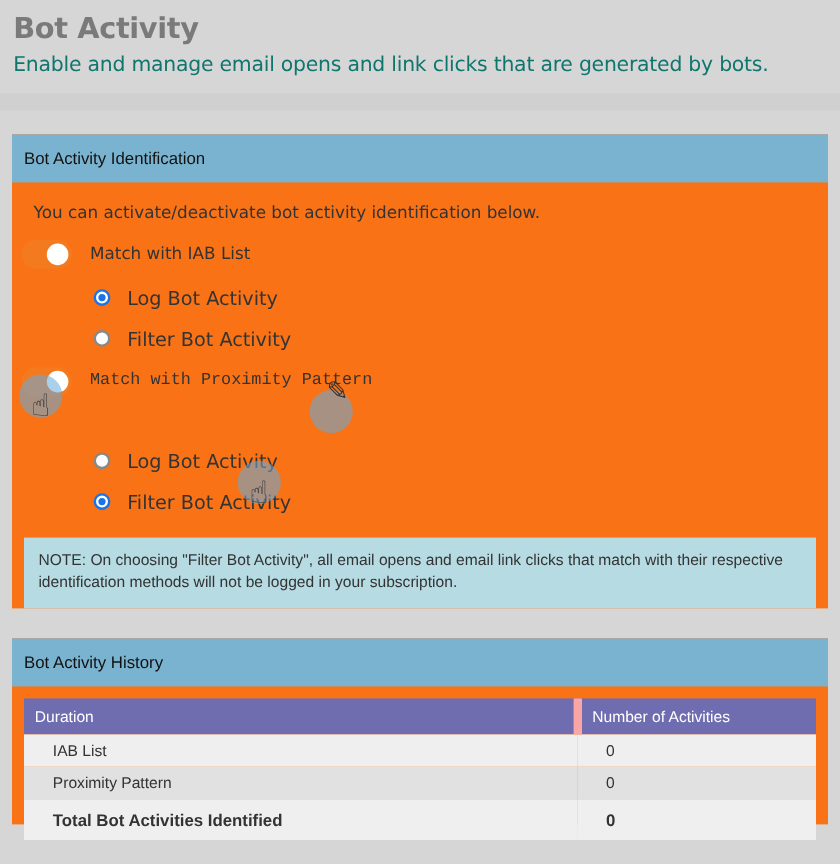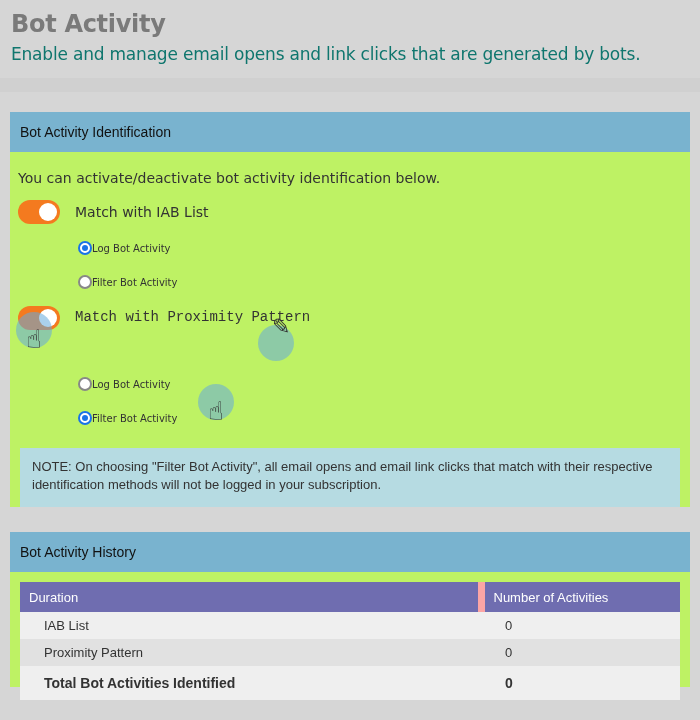--- a/index.html
+++ b/index.html
@@ -3,34 +3,34 @@
 <meta charset="utf-8">
 <style>
   * { box-sizing: border-box; margin: 0; padding: 0; }
   html, body { width: 700px; height: 720px; overflow: hidden; }
   body { background: #d6d6d6; font-family: "DejaVu Sans", sans-serif; color: #333; position: relative; }
   .page-header { position: absolute; left: 0; top: 0; width: 700px; height: 78px; background: #d6d6d6; }
   .page-title { position: absolute; left: 11px; top: 10px; font-size: 24px; font-weight: bold; color: #7a7a7a; letter-spacing: -0.3px; }
   .page-subtitle { position: absolute; left: 11px; top: 44px; font-size: 17px; color: #0f766e; letter-spacing: -0.2px; }
   .header-band { position: absolute; left: 0; top: 78px; width: 700px; height: 14px; background: #d0d0d0; }
 
-  .panel { position: absolute; left: 10px; width: 680px; background: #bef264; }
+  .panel { position: absolute; left: 10px; width: 680px; background: #f97316; }
   .panel-head { height: 40px; background: #79b3cf; color: #111; font-size: 14px; padding-left: 10px; line-height: 40px; font-family: "Liberation Sans", sans-serif; }
   #panel1 { top: 112px; height: 395px; }
   #panel2 { top: 532px; height: 155px; }
 
-  .intro { position: absolute; left: 8px; top: 58px; font-size: 14px; color: #333; }
+  .intro { position: absolute; left: 18px; top: 58px; font-size: 14px; color: #333; }
   .toggle { position: absolute; width: 42px; height: 24px; border-radius: 12px; background: #f47a1f; cursor: pointer; }
   .toggle .knob { position: absolute; right: 3px; top: 3px; width: 18px; height: 18px; border-radius: 50%; background: #fff; }
   .toggle-label { position: absolute; font-size: 14px; color: #333; }
   .radio-row { position: absolute; left: 68px; height: 20px; display: flex; align-items: center; cursor: pointer; }
   .radio { width: 14px; height: 14px; border-radius: 50%; border: 2px solid #888; background: #fff; position: relative; }
   .radio.checked { border-color: #1a73e8; }
   .radio.checked::after { content: ""; position: absolute; left: 2px; top: 2px; width: 6px; height: 6px; border-radius: 50%; background: #1a73e8; }
-  .radio-label { font-size: 10px; color: #333; }
+  .radio-label { margin-left: 14px; font-size: 16px; color: #333; }
 
   .duration-row { position: absolute; left: 66px; top: 228px; display: flex; align-items: center; font-size: 14px; color: #333; }
   .duration-input { width: 36px; height: 26px; border: 3px solid #b5b5b5; margin: 0 2px 0 0; font-size: 13px; padding: 5px 0 0 6px; font-family: "DejaVu Sans", sans-serif; color: #222; background: #fff; }
 
   .note { position: absolute; left: 10px; top: 336px; width: 660px; height: 59px; background: #b6dbe2; padding: 10px 12px; font-size: 13px; line-height: 18px; color: #333; font-family: "Liberation Sans", sans-serif; }
 
   .table { position: absolute; left: 10px; top: 50px; width: 660px; font-family: "Liberation Sans", sans-serif; font-size: 13px; border-collapse: collapse; }
   .table th { background: #6f6db0; color: #fff; font-weight: normal; text-align: left; height: 30px; padding-left: 9px; }
   .table th + th { border-left: 7px solid #fca5a5; }
   .table td { height: 27px; padding-left: 24px; color: #333; }

